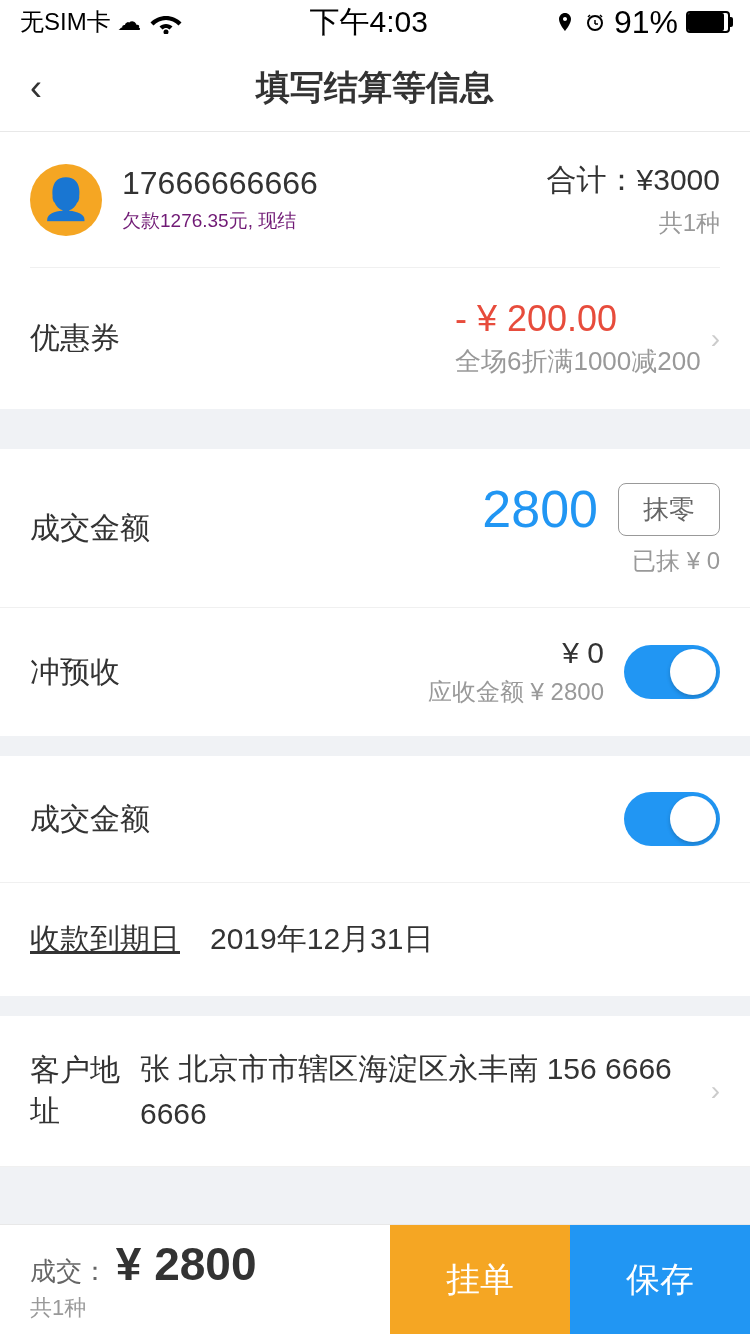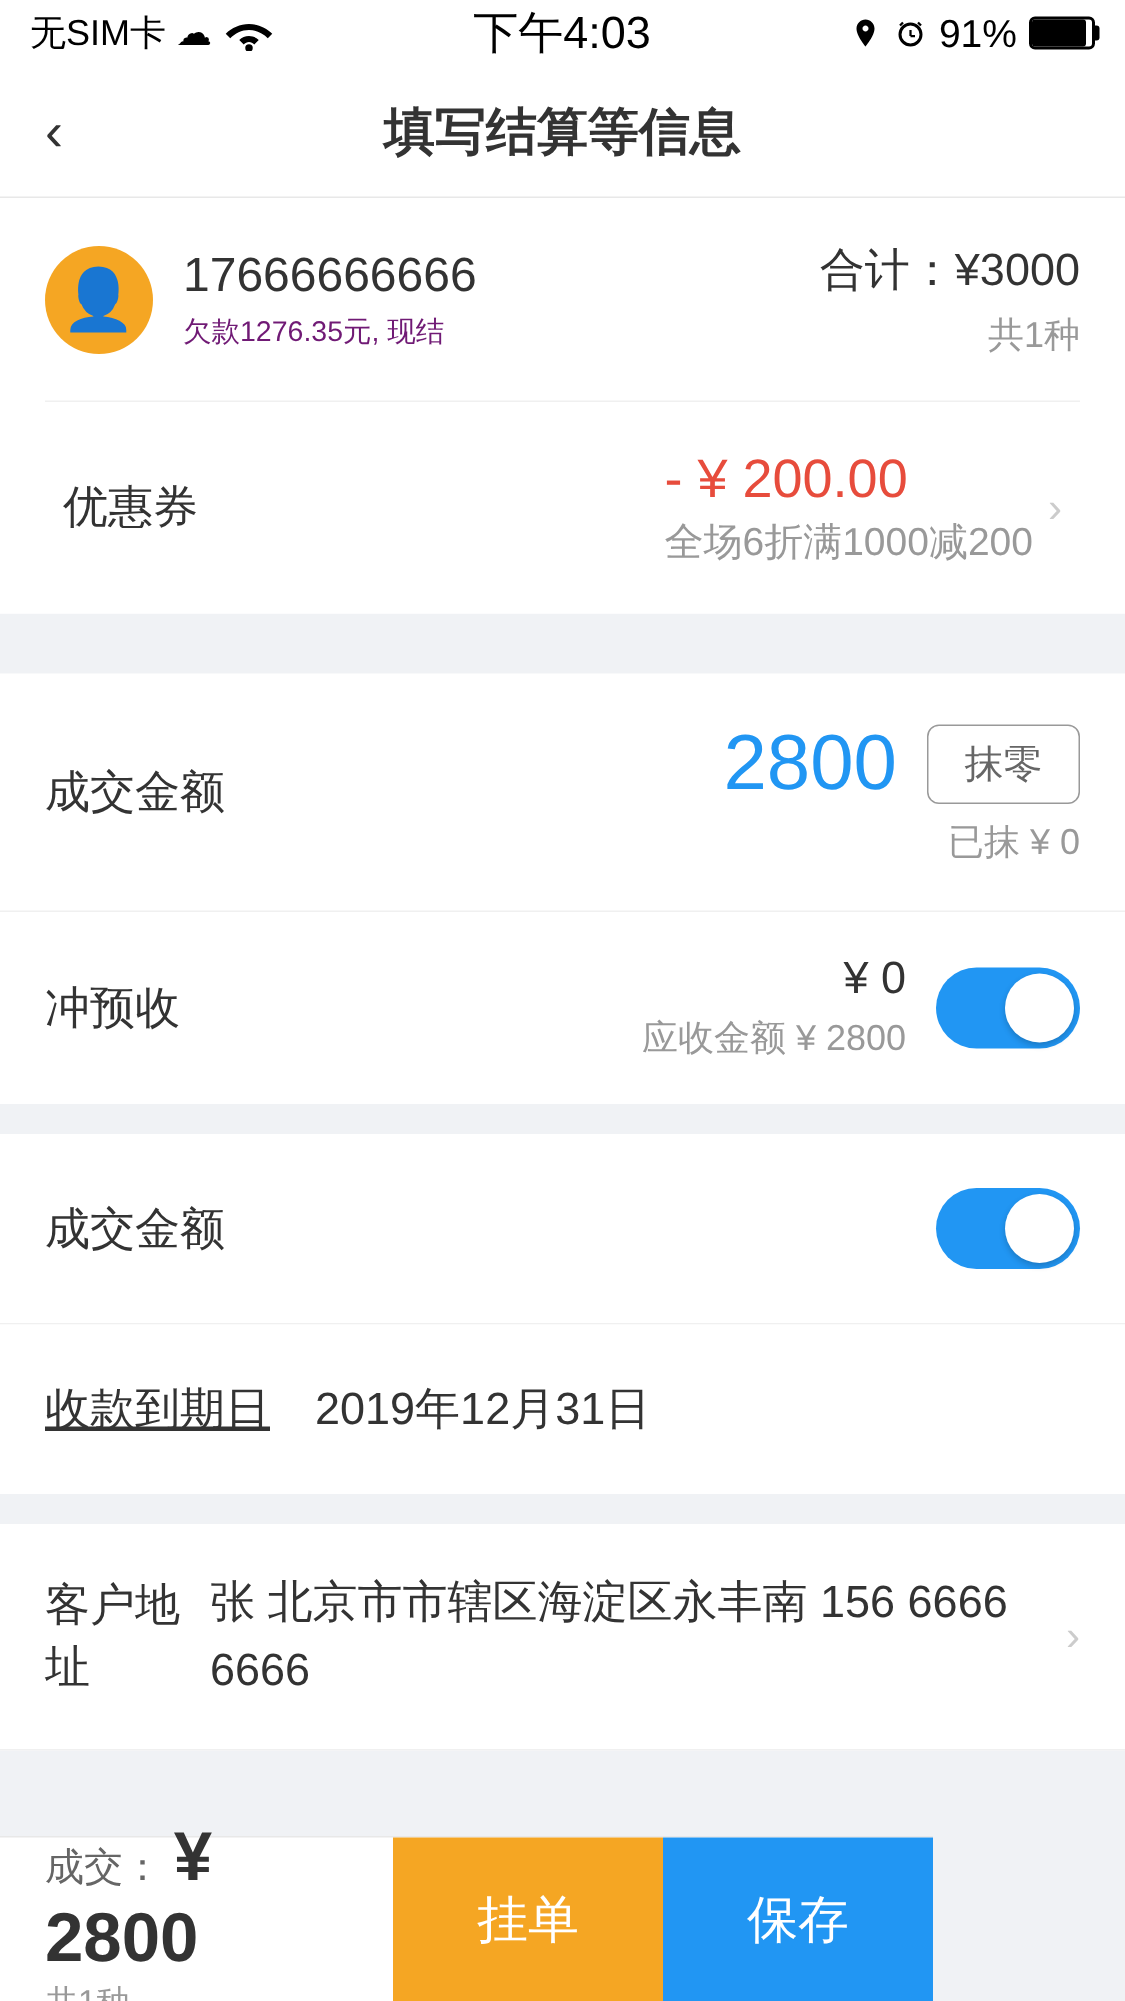--- a/index.html
+++ b/index.html
@@ -20,21 +20,21 @@
       background: #fff;
       display: flex;
       align-items: center;
       justify-content: space-between;
       padding: 0 20px;
       font-size: 24px;
       color: #000;
     }
     .status-left { display: flex; align-items: center; gap: 8px; }
     .status-center { font-size: 30px; font-weight: 500; }
-    .status-right { display: flex; align-items: center; gap: 8px; font-size: 26px; }
+    .status-right { display: flex; align-items: center; gap: 8px; font-size: 32px; }
 
     
     .nav-bar {
       width: 750px;
       height: 88px;
       background: #fff;
       display: flex;
       align-items: center;
       justify-content: center;
       position: relative;
@@ -100,21 +100,21 @@
       height: 1px;
       background: #f0f0f0;
       margin: 0 30px;
     }
 
     
     .coupon-row {
       display: flex;
       align-items: center;
       justify-content: space-between;
-      padding: 30px 42px;
+      padding: 30px 30px;
       background: #fff;
     }
     .coupon-label { font-size: 30px; color: #333; }
     .coupon-right { display: flex; align-items: center; gap: 10px; }
     .coupon-discount { font-size: 36px; font-weight: 500; color: #e74c3c; }
     .coupon-desc { font-size: 26px; color: #999; margin-top: 4px; text-align: left; }
     .chevron { font-size: 28px; color: #ccc; }
 
     
     .gray-sep {
@@ -254,21 +254,21 @@
     .extra-gray {
       background: #f0f2f5;
       height: 200px;
     }
 
     
     .bottom-bar {
       position: fixed;
       bottom: 0;
       left: 0;
-      width: 622px;
+      width: 750px;
       height: 110px;
       background: #fff;
       display: flex;
       align-items: center;
       border-top: 1px solid #e8e8e8;
     }
     .bottom-summary {
       flex: 1;
       padding: 0 30px;
     }

